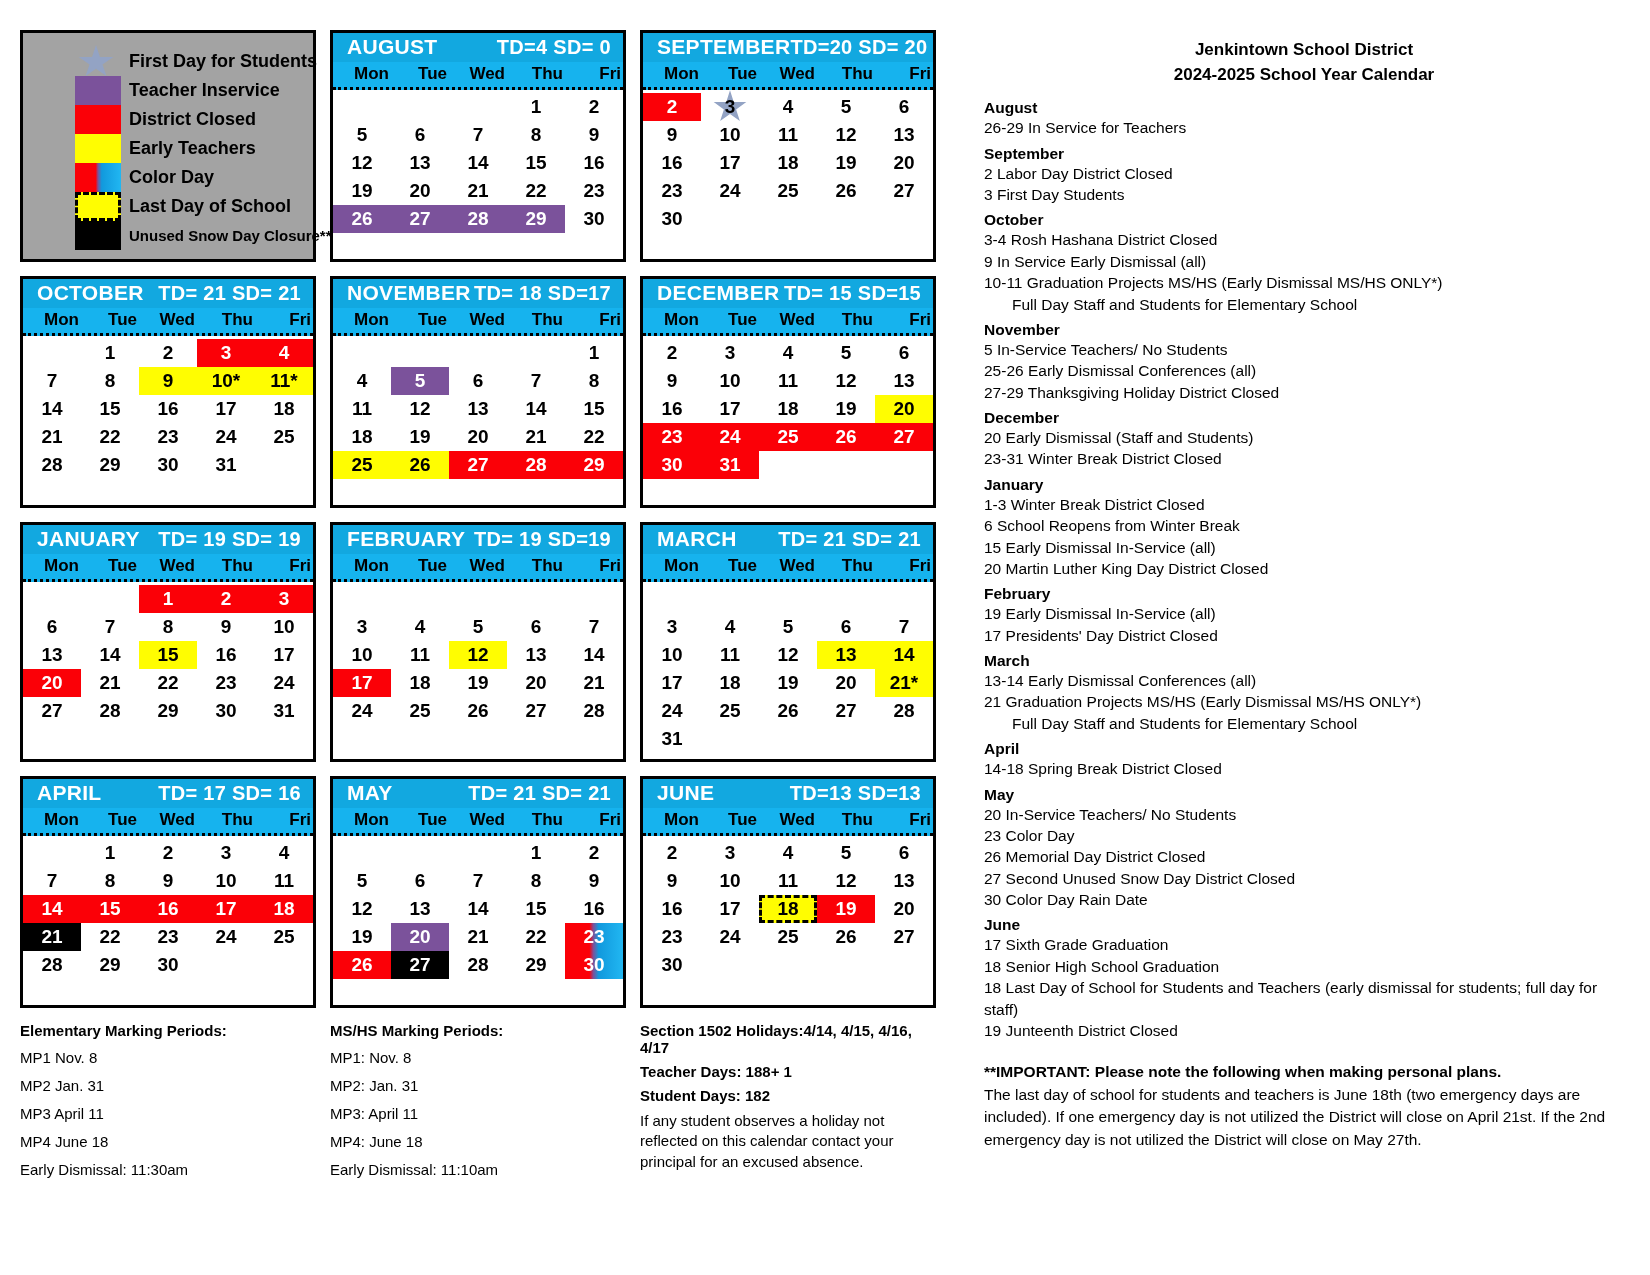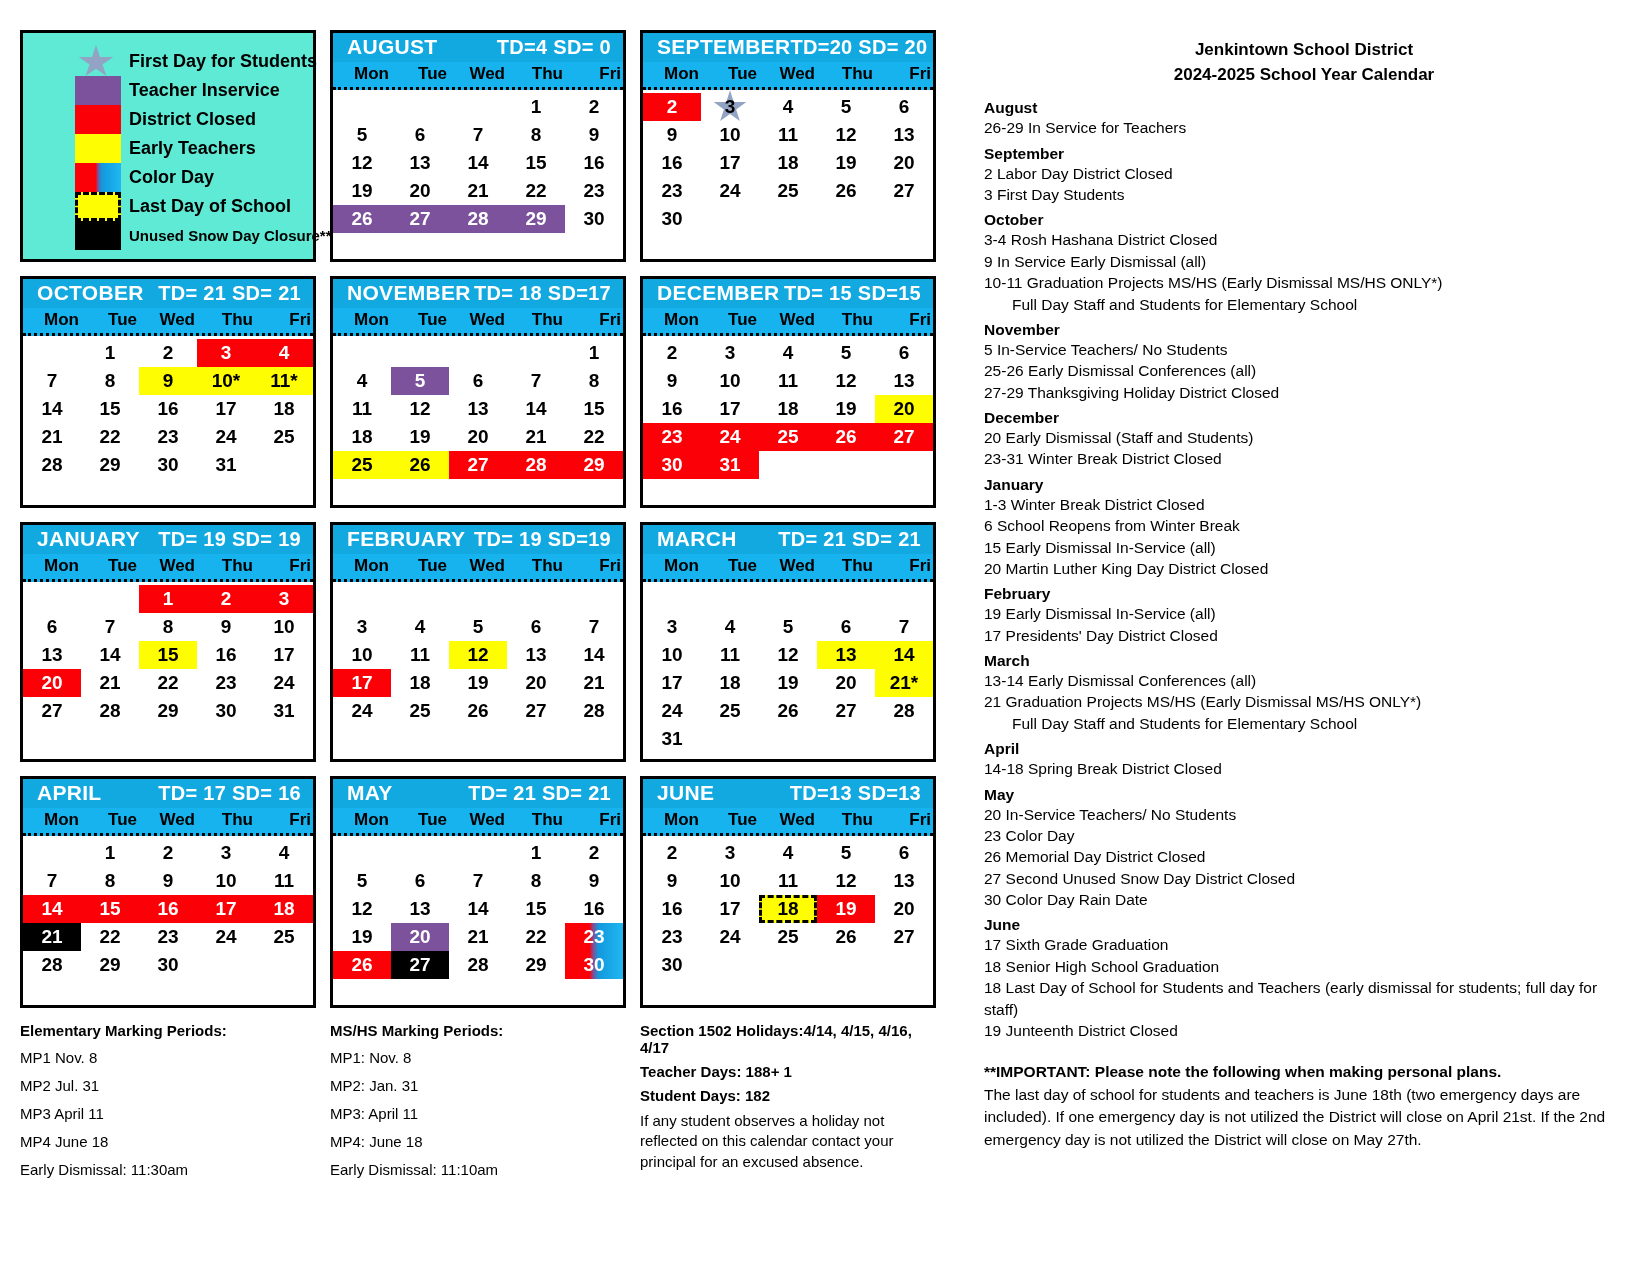--- a/index.html
+++ b/index.html
@@ -90,21 +90,21 @@
     background: #93a3c4;
     clip-path: polygon(50% 0%,61% 35%,98% 35%,68% 57%,79% 91%,50% 70%,21% 91%,32% 57%,2% 35%,39% 35%);
     z-index: 0;
   }
   .d-star span { position: relative; z-index: 1; }
 
   
   .legend-box {
     width: 296px;
     border: 3px solid #000000;
-    background: #5eead4;
+    background: #a3a3a3;
     padding: 14px 10px 8px 10px;
     min-height: 232px;
   }
   .legend-row { display: flex; align-items: center; height: 29px; }
   .legend-swatch { width: 46px; height: 29px; margin-left: 42px; flex: none; }
   .legend-label { font-size: 18px; font-weight: bold; margin-left: 8px; white-space: nowrap; }
   .legend-label.small { font-size: 15px; }
   .sw-star {
     position: relative; background: transparent;
   }
@@ -628,21 +628,21 @@
                 <div class="day empty"><span></span></div>
               </div>
             </div>
           </div>
         </div>
 
       <div class="footers">
         <div class="footer-col">
           <div class="f-head">Elementary Marking Periods:</div>
           <div class="f-line">MP1  Nov. 8</div>
-          <div class="f-line">MP2  Jul. 31</div>
+          <div class="f-line">MP2  Jan. 31</div>
           <div class="f-line">MP3  April 11</div>
           <div class="f-line">MP4  June 18</div>
           <div class="f-line">Early Dismissal: 11:30am</div>
         </div>
         <div class="footer-col">
           <div class="f-head">MS/HS Marking Periods:</div>
           <div class="f-line">MP1: Nov. 8</div>
           <div class="f-line">MP2: Jan. 31</div>
           <div class="f-line">MP3: April 11</div>
           <div class="f-line">MP4: June 18</div>

